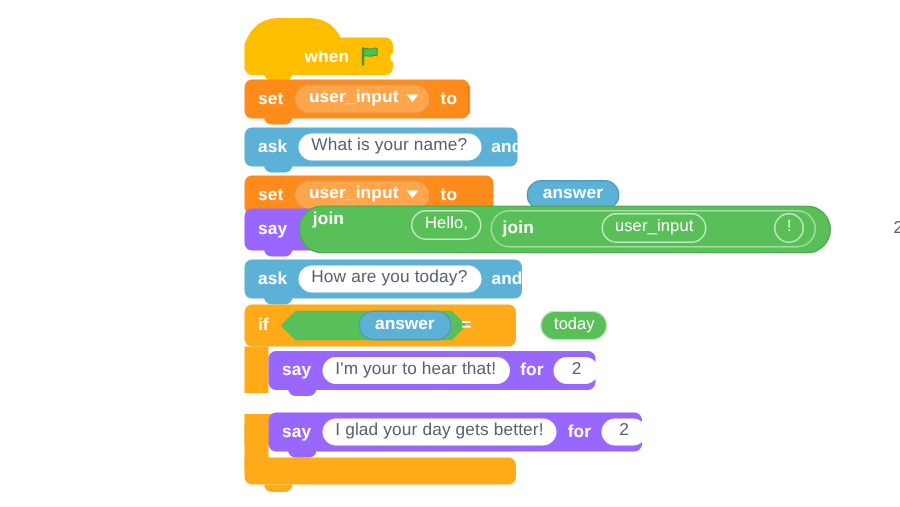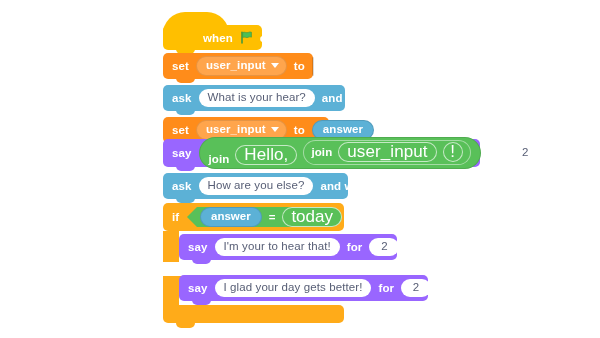--- a/index.html
+++ b/index.html
@@ -123,41 +123,42 @@
   }
   
   .rep {
     border-radius: 999px;
     padding: 2px 10px 3px;
     font-size: 11.5px;
     font-weight: bold;
     color: #ffffff;
     line-height: 13px;
     display: inline-block;
+    margin-left: 39px;
   }
   .rep.sensing { background: #5cb1d6; border: 1px solid rgba(0,0,0,0.12); }
   .rep.inner-field {
     background: #59c059;
     border: 1px solid rgba(255,255,255,0.65);
     color: #ffffff;
     border-radius: 999px;
     padding: 2px 8px 3px;
     font-weight: normal;
-    font-size: 17px;
+    font-size: 11px;
     line-height: 13px;
     display: inline-block;
   }
   .rep.inner-field.tiny { padding: 2px 6px 3px; min-width: 6px; text-align:center; }
 
   
   .join {
     background: #59c059;
     border-radius: 999px;
     display: flex;
-    align-items: flex-end;
+    align-items: flex-start;
     gap: 6px;
     padding: 2px 9px 3px;
     border: 1px solid rgba(0,0,0,0.10);
     font-size: 11.5px;
     font-weight: bold;
     color: #fff;
   }
   .join .j2 {
     background: #59c059;
     border-radius: 999px;
@@ -215,21 +216,21 @@
     <span class="dropdown">
       <span>user_input</span>
       <span class="caret"></span>
     </span>
     <span class="lbl">to</span>
     <span class="empty-oval"></span>
   </div>
 
   <div class="blk c-sensing" style="left:163px; top:85px; width:182px; height:26px; background:#5cb1d6;">
     <span class="lbl">ask</span>
-    <span class="oval-text">What is your hear?</span>
+    <span class="oval-text">What is your name?</span>
     <span class="lbl">and wait</span>
   </div>
 
   <div class="blk c-data" style="left:163px; top:117px; width:166px; height:26px; background:#ff8c1a;">
     <span class="lbl">set</span>
     <span class="dropdown">
       <span>user_input</span>
       <span class="caret"></span>
     </span>
     <span class="lbl">to</span>
@@ -247,21 +248,21 @@
         <span class="rep inner-field tiny">!</span>
       </span>
     </span>
     <span class="lbl">for</span>
     <span class="oval-num">2</span>
     <span class="lbl">seconds</span>
   </div>
 
   <div class="blk c-sensing" style="left:163px; top:173px; width:185px; height:26px; background:#5cb1d6;">
     <span class="lbl">ask</span>
-    <span class="oval-text">How are you else?</span>
+    <span class="oval-text">How are you today?</span>
     <span class="lbl">and wait</span>
   </div>
 
   <div class="cbar c-control nonotch" style="left:163px; top:203px; width:181px; height:28px; background:#ffab19;">
     <span class="lbl">if</span>
     <span style="position:relative; display:flex; align-items:center; height:20px;">
       <svg width="124" height="20" viewBox="0 0 124 20" style="position:absolute; left:0; top:0;">
         <path d="M10 0 H114 L124 10 L114 20 H10 L0 10 Z" fill="#59c059"></path>
       </svg>
       <span style="position:relative; display:flex; align-items:center; gap:7px; padding:0 13px;">

